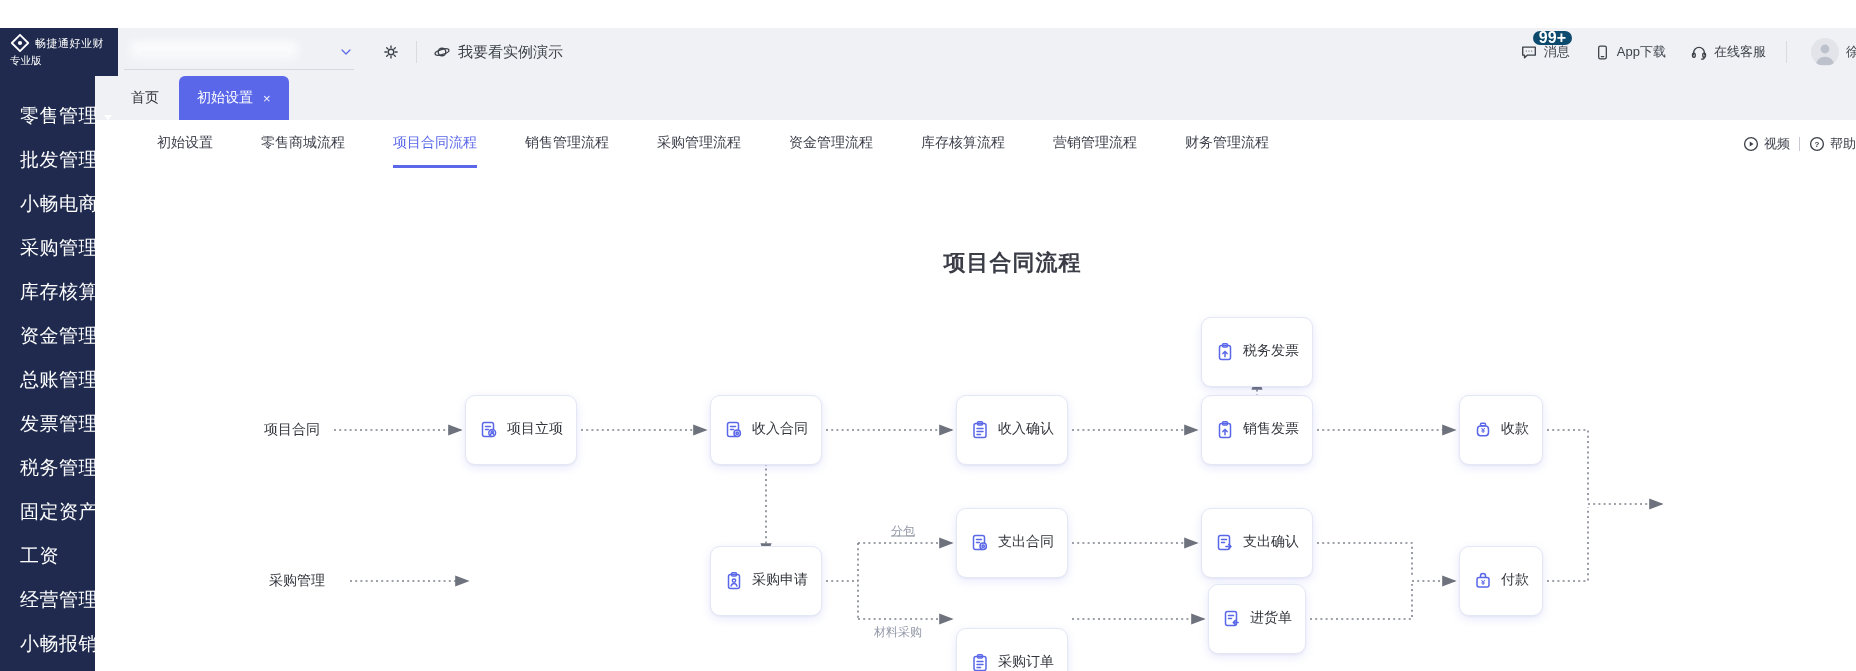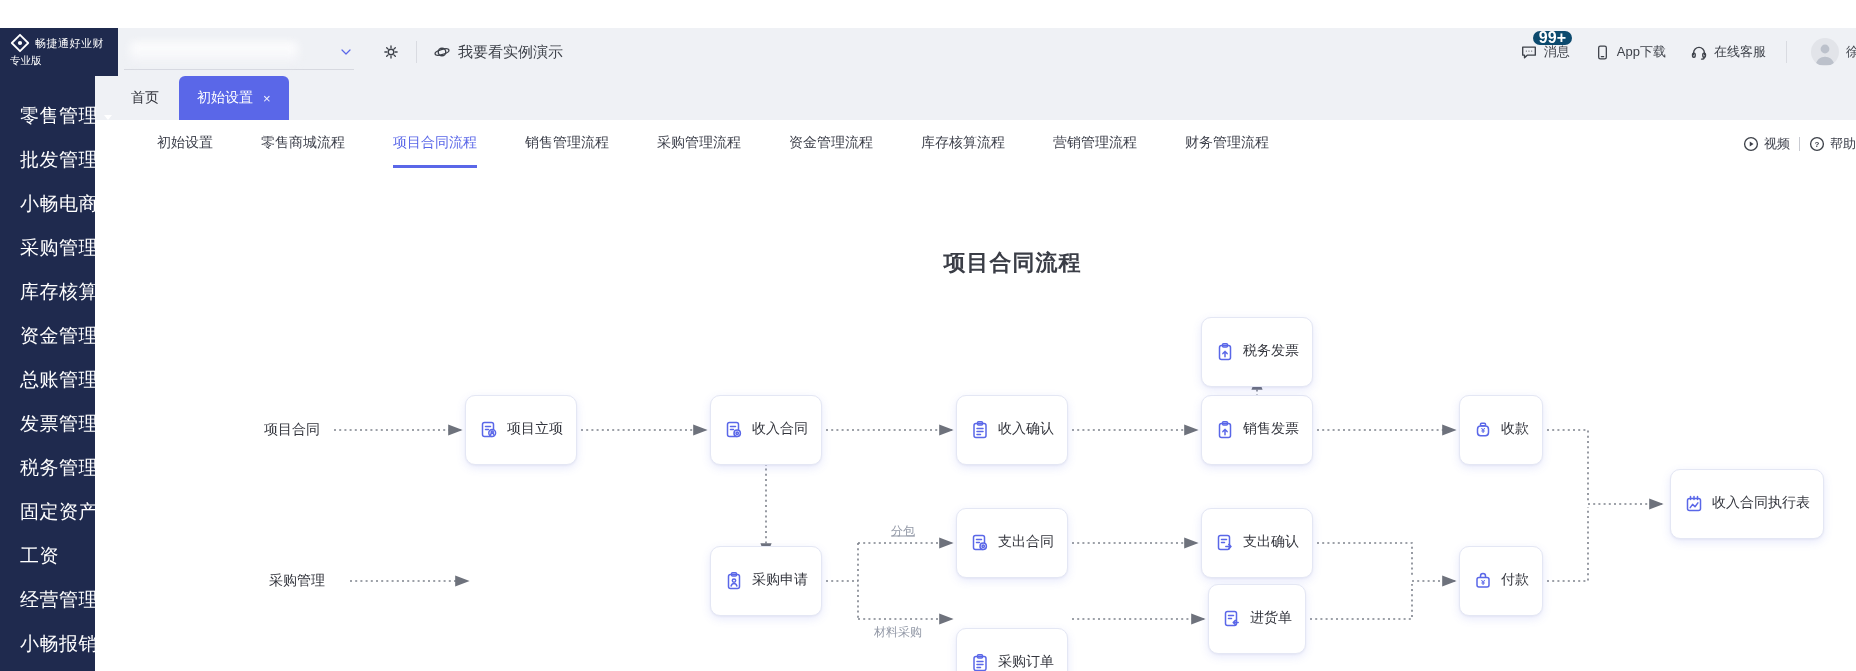--- a/index.html
+++ b/index.html
@@ -384,25 +384,19 @@
           <use href="#ic-doc-arrow-in"></use>
         </svg>
         <span>进货单</span>
       </div>
       <div class="flow-node" style="left: 1501px; top: 581px;">
         <svg class="n-ic" viewBox="0 0 20 20">
           <use href="#ic-money-box"></use>
         </svg>
         <span>付款</span>
       </div>
-      <div class="flow-node" style="left: 1747px; top: 504px;">
-        <svg class="n-ic" viewBox="0 0 20 20">
-          <use href="#ic-calendar-report"></use>
-        </svg>
-        <span>收入合同执行表</span>
-      </div>
       <div class="row-label" style="left: 292px; top: 430px;">项目合同</div>
       <div class="row-label" style="left: 297px; top: 581px;">采购管理</div>
       <div class="branch-label" style="left: 903px; top: 531px; text-decoration: underline;">分包</div>
       <div class="branch-label" style="left: 898px; top: 632px;">材料采购</div>
     </div>
 
 </div>
 
 </body></html>

